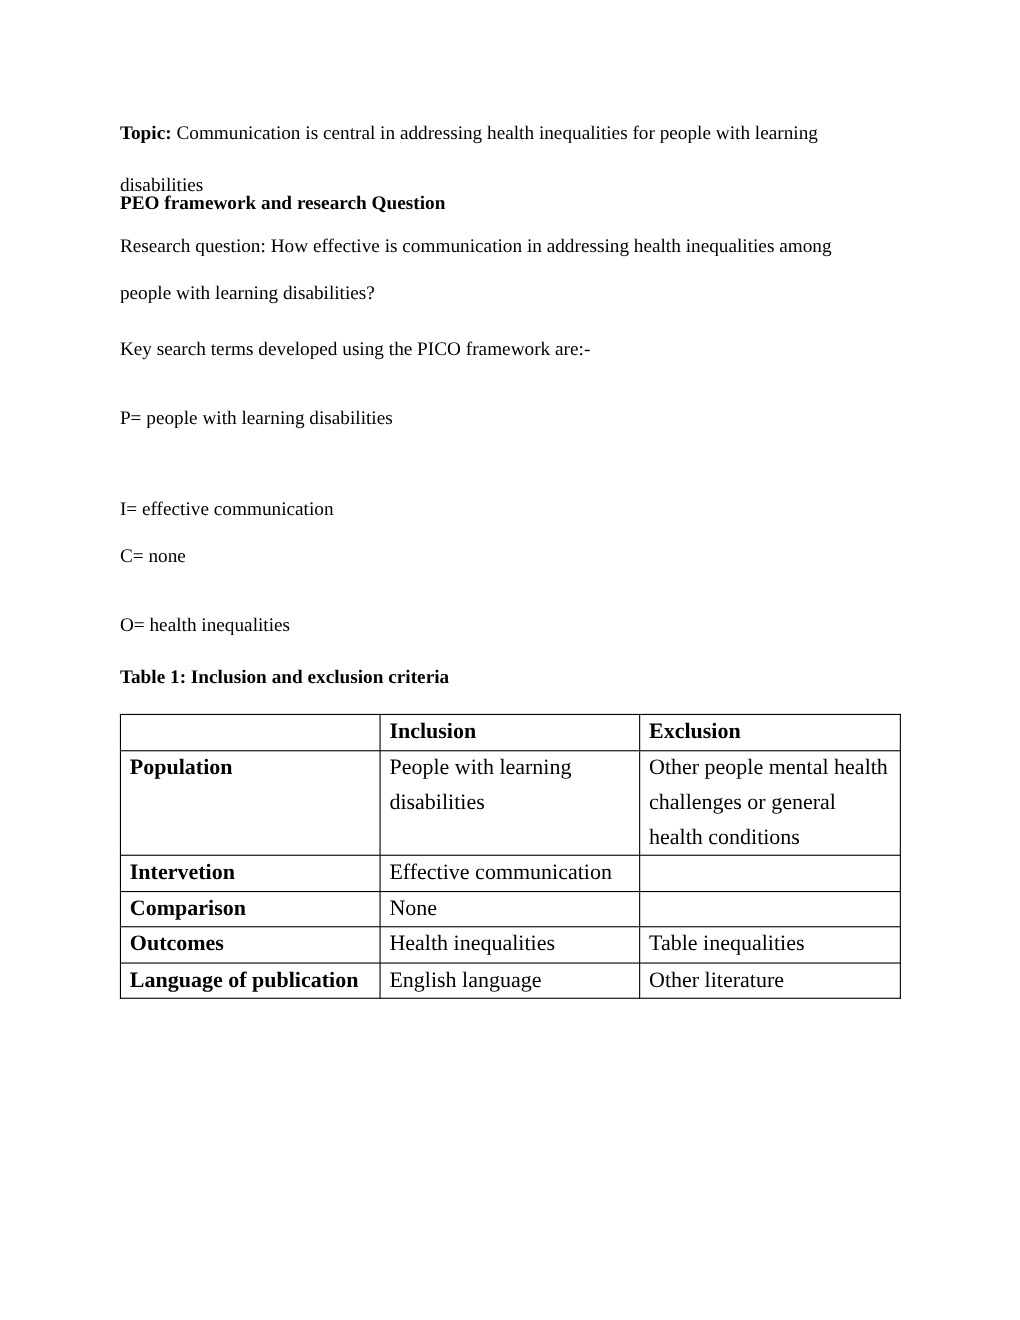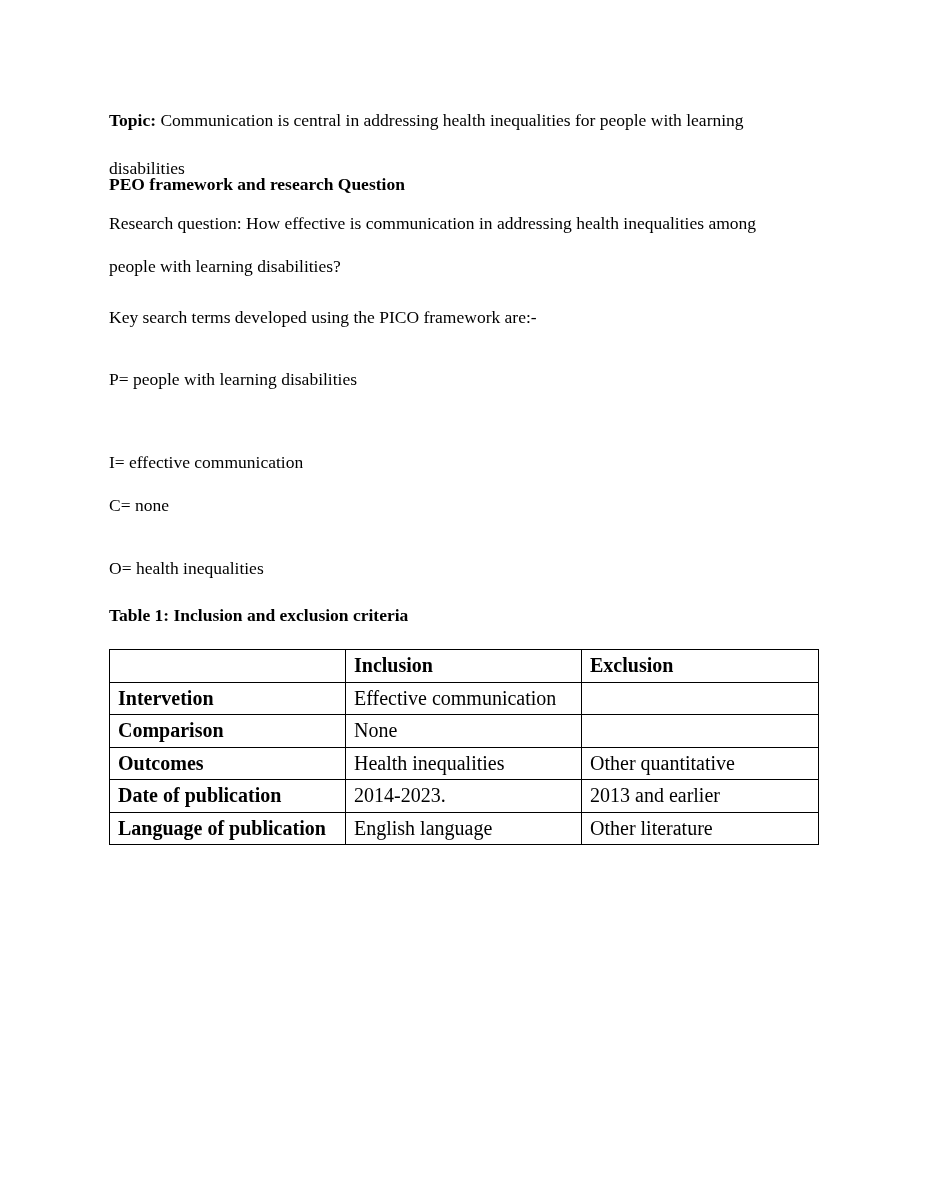--- a/index.html
+++ b/index.html
@@ -50,39 +50,39 @@
         <col class="c1">
         <col class="c2">
         <col class="c3">
       </colgroup>
     <tbody>
         <tr class="r1">
       <td class="b"></td>
       <td class="b">Inclusion</td>
       <td class="b">Exclusion</td>
     </tr>
+    <tr class="r3">
+      <td class="b">Population</td>
+      <td>People with learning disabilities</td>
+      <td>Other people mental health challenges or general health conditions</td>
+    </tr>
     <tr>
       <td class="b">Intervetion</td>
       <td>Effective communication</td>
       <td></td>
     </tr>
     <tr>
       <td class="b">Comparison</td>
       <td>None</td>
       <td></td>
     </tr>
     <tr>
       <td class="b">Outcomes</td>
       <td>Health inequalities</td>
-      <td>Other quantitative</td>
-    </tr>
-    <tr>
-      <td class="b">Date of publication</td>
-      <td>2014-2023.</td>
-      <td>2013 and earlier</td>
+      <td>Table inequalities</td>
     </tr>
     <tr>
       <td class="b">Language of publication</td>
       <td>English language</td>
       <td>Other literature</td>
     </tr>
   </tbody>
     </table>
 </div>
 

